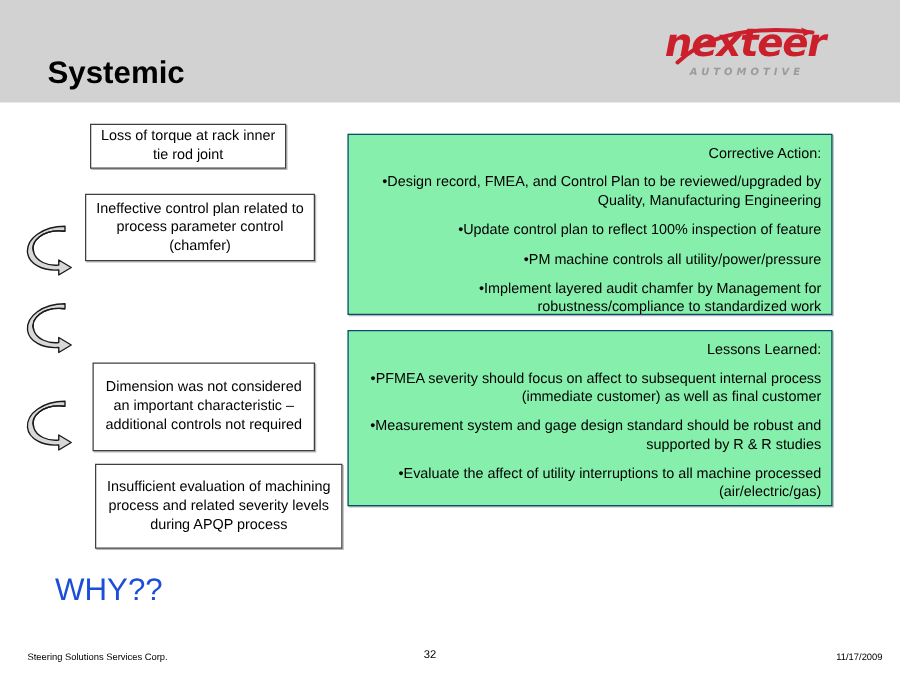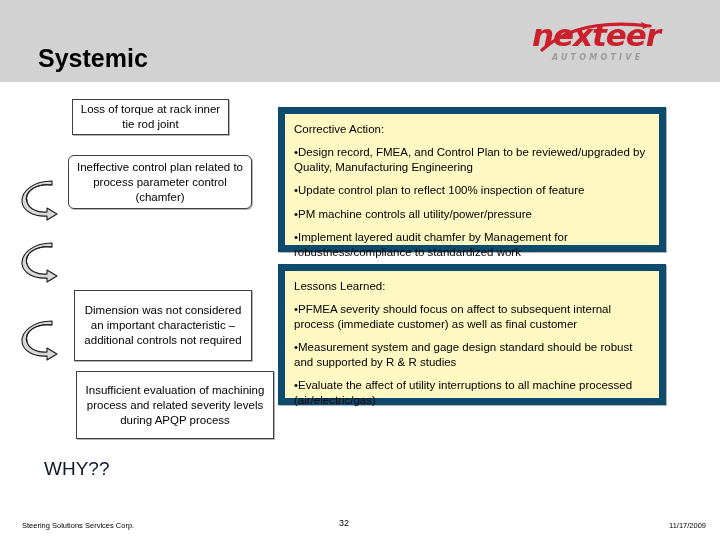--- a/index.html
+++ b/index.html
@@ -97,24 +97,25 @@
     align-items: center;
     justify-content: center;
     padding: 2px 4px;
     box-shadow: 1px 1px 0 rgba(120,120,120,0.55);
   }
 
   
   .panel {
     position: absolute;
     box-sizing: border-box;
-    border: 7px solid #0c4a6e;
-    background: #fef9c3;
+    border: 1px solid #0c4a6e;
+    background: #86efac;
     padding: 8px 8px 6px 9px;
     box-shadow: 1px 1px 0 rgba(120,120,120,0.55);
+    text-align: right;
   }
   .panel-heading {
     font-size: 11.5px;
     line-height: 14px;
     color: #000000;
     margin-bottom: 9px;
   }
   .panel-item {
     font-size: 11.5px;
     line-height: 14.5px;
@@ -134,22 +135,22 @@
     position: absolute;
     width: 40px;
     height: 46px;
   }
 
   
   #why-label {
     position: absolute;
     left: 44px;
     top: 458px;
-    font-size: 19px;
-    color: #0f172a;
+    font-size: 25px;
+    color: #1d4ed8;
   }
 
   
   .footer-text {
     position: absolute;
     font-size: 7.5px;
     color: #000000;
     white-space: nowrap;
   }
   #footer-left  { left: 22px;  top: 521px; }
@@ -171,21 +172,21 @@
       <path d="M42 30 C 72 2, 118 2, 150 6" stroke="#cc1f2c" stroke-width="3.2" fill="none" stroke-linecap="round"></path>
       <path d="M150 6 L 141 2 L 143 9 Z" fill="#cc1f2c"></path>
     </svg>
     <div id="logo-sub">AUTOMOTIVE</div>
   </div>
 
   <div class="cause-box" style="left:72px; top:99px; width:157px; height:36px;">
     <span>Loss of torque at rack inner tie rod joint</span>
   </div>
 
-  <div class="cause-box" style="left:68px; top:155px; width:184px; height:54px;border-radius:6px;">
+  <div class="cause-box" style="left:68px; top:155px; width:184px; height:54px;">
     <span>Ineffective control plan related to process parameter control (chamfer)</span>
   </div>
 
 
   <div class="cause-box" style="left:74px; top:290px; width:178px; height:71px;">
     <span>Dimension was not considered an important characteristic – additional controls not required</span>
   </div>
 
   <div class="cause-box" style="left:76px; top:371px; width:198px; height:68px;">
     <span>Insufficient evaluation of machining process and related severity levels during APQP process</span>

